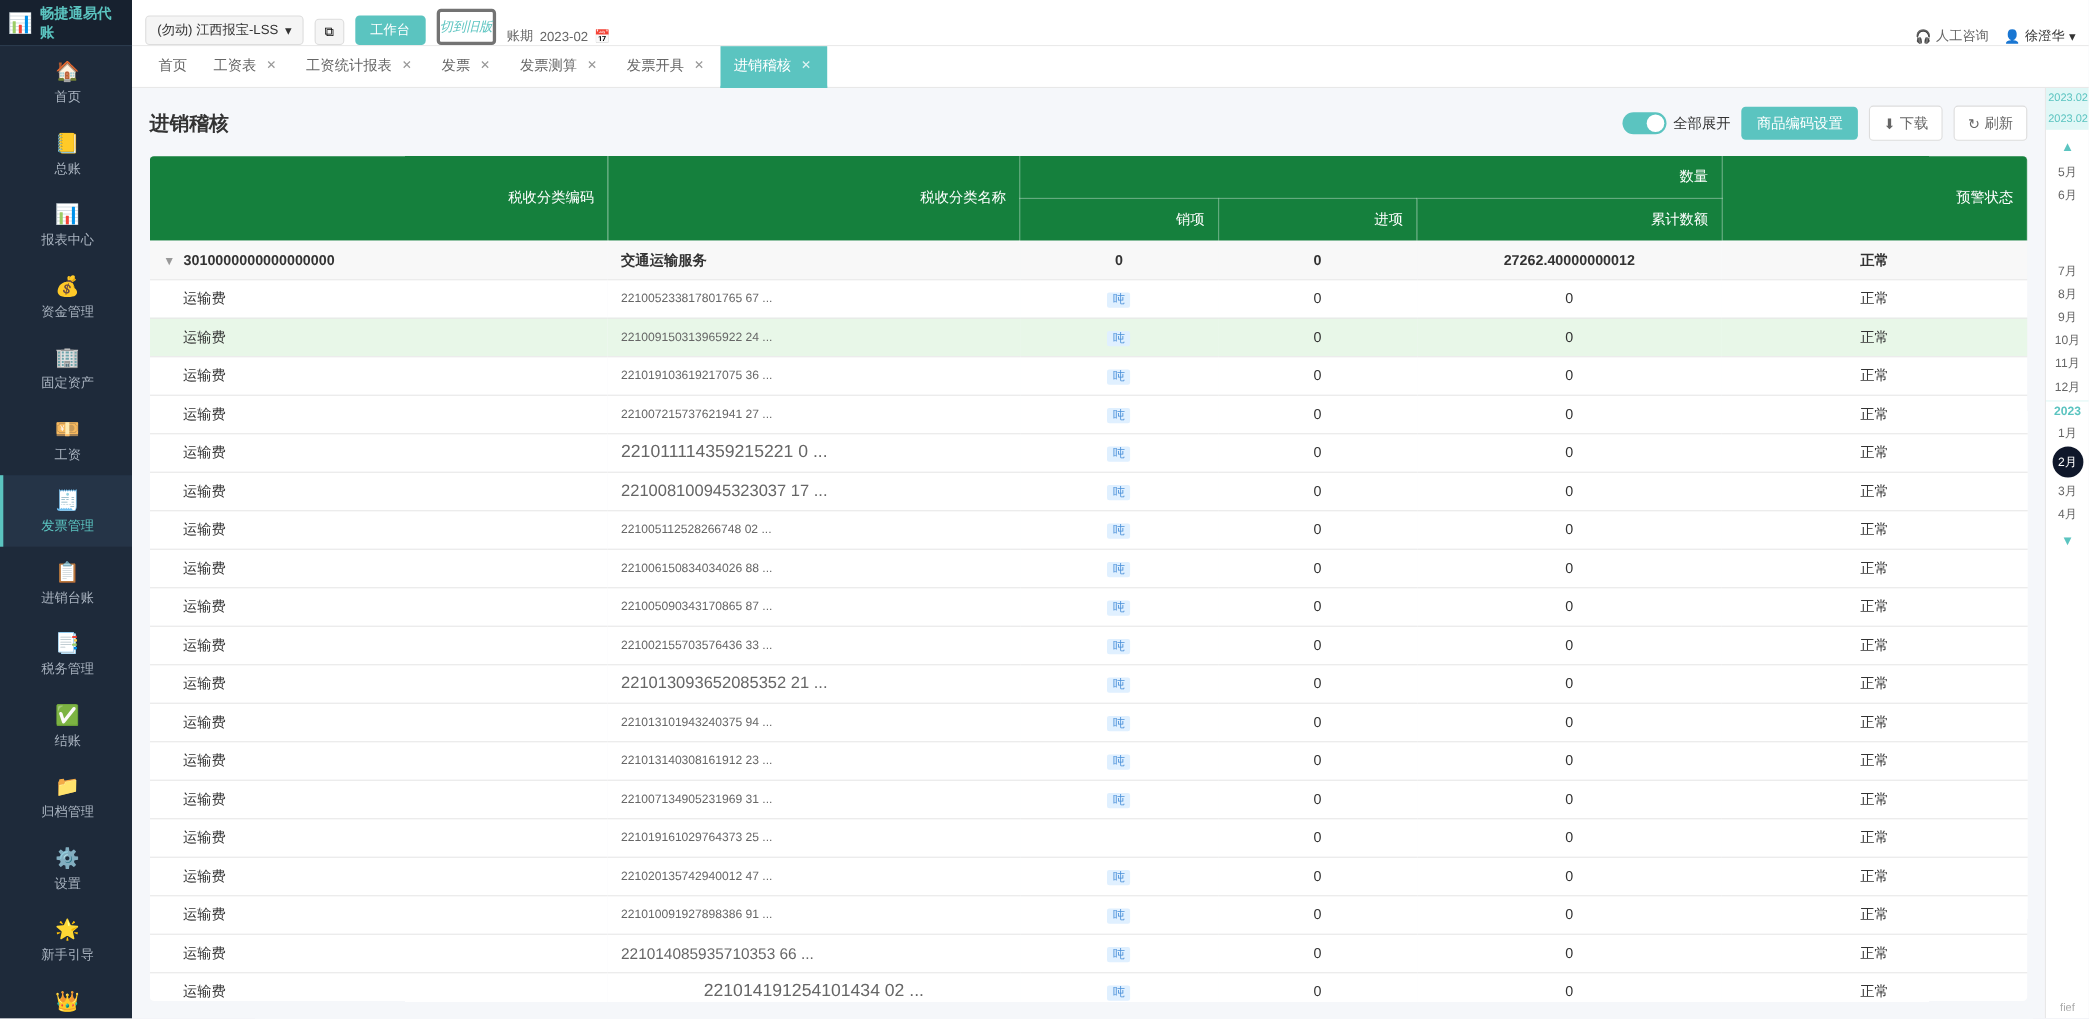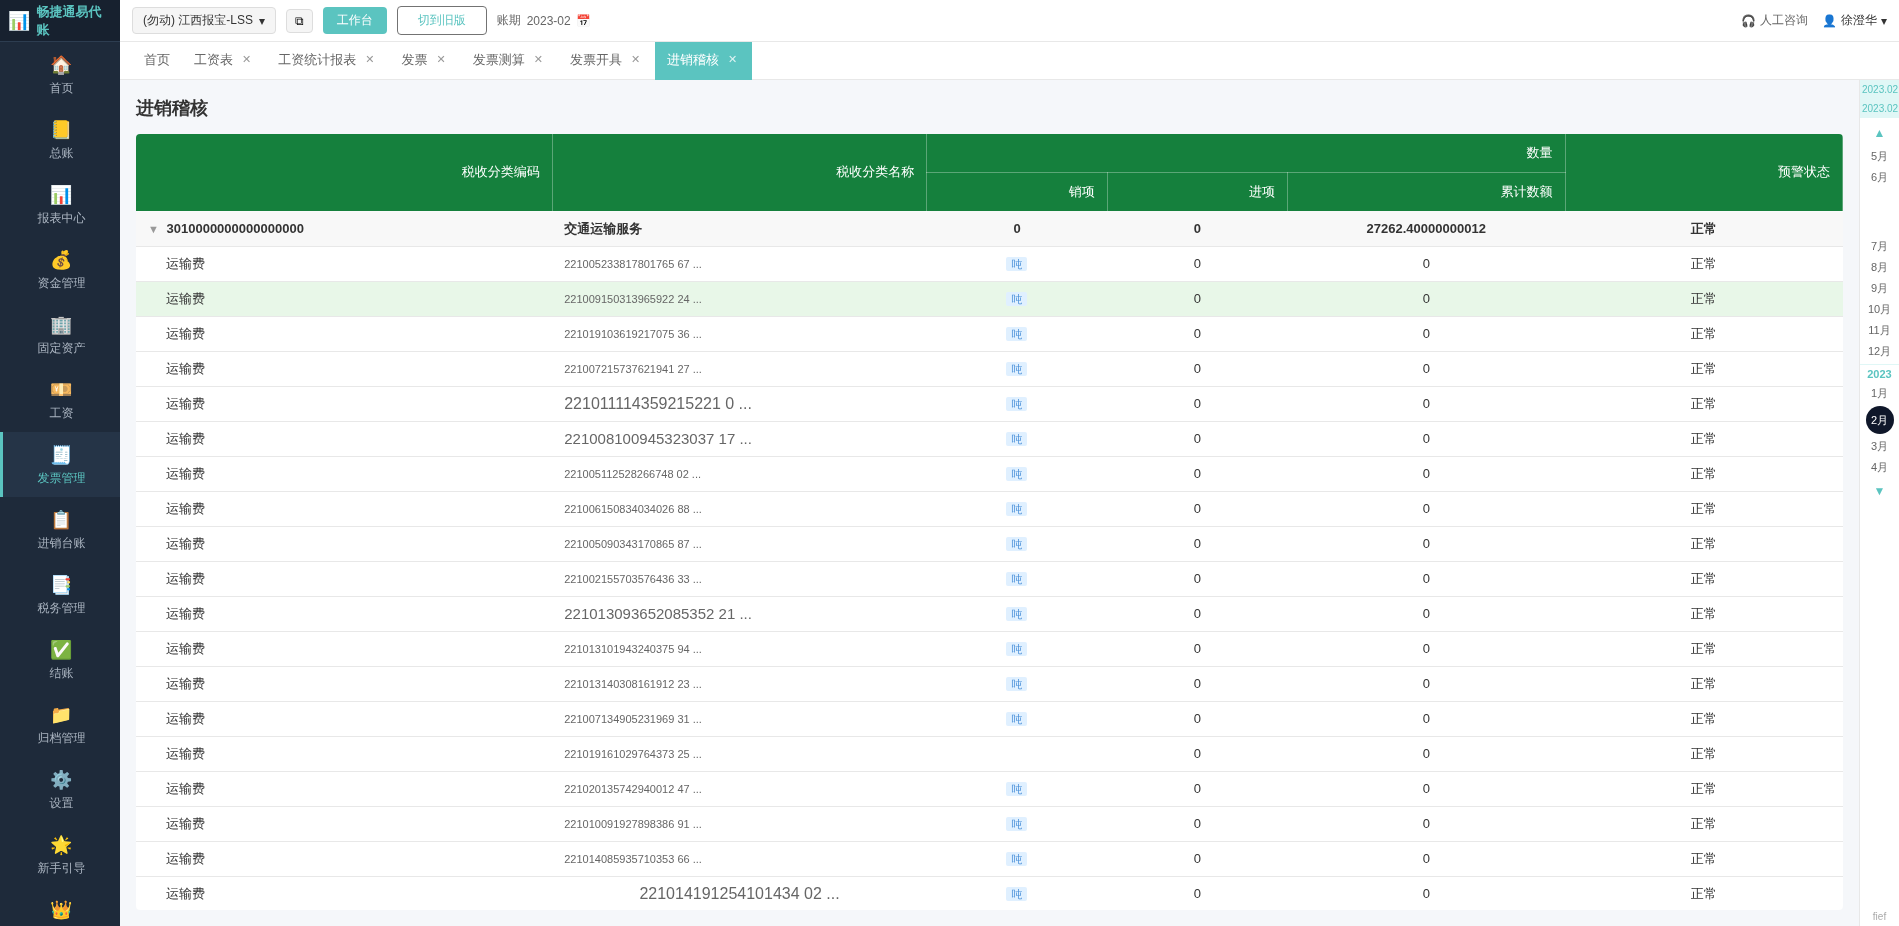--- a/index.html
+++ b/index.html
@@ -10,25 +10,25 @@
     .sidebar-logo { padding: 12px 8px; background: #17212f; display: flex; align-items: center; gap: 6px; font-size: 13px; color: #5bc4c0; font-weight: bold; border-bottom: 1px solid #2d3d50; min-height: 42px; }
     .sidebar-logo-icon { font-size: 18px; }
     .sidebar-item { display: flex; flex-direction: column; align-items: center; padding: 12px 0 10px; cursor: pointer; font-size: 12px; color: #aab4c0; gap: 4px; border-left: 3px solid transparent; transition: all 0.2s; }
     .sidebar-item.active { background: #253447; color: #5bc4c0; border-left-color: #5bc4c0; }
     .sidebar-item-icon { font-size: 18px; }
 
     
     .main { flex: 1; display: flex; flex-direction: column; overflow: hidden; }
 
     
-    .topbar { height: 42px; background: #fff; display: flex; align-items: center; padding: 0 12px; gap: 10px; border-bottom: 1px solid #e8e8e8; flex-shrink: 0; }
+    .topbar { height: 42px; background: #fff; display: flex; align-items: flex-end; padding: 0 12px; gap: 10px; border-bottom: 1px solid #e8e8e8; flex-shrink: 0; }
     .topbar-company { display: flex; align-items: center; gap: 6px; background: #f5f5f5; border: 1px solid #ddd; border-radius: 4px; padding: 4px 10px; font-size: 12px; cursor: pointer; }
     .topbar-copy-btn { background: #f5f5f5; border: 1px solid #ddd; border-radius: 4px; padding: 4px 8px; font-size: 12px; cursor: pointer; }
     .topbar-worktable-btn { background: #5bc4c0; color: #fff; border: none; border-radius: 4px; padding: 5px 14px; font-size: 12px; cursor: pointer; }
-    .topbar-switch-btn { background: #fff; border: 1px solid #737373; color: #5bc4c0; border-radius: 4px; padding: 5px 20px; font-size: 12px; cursor: pointer; }
+    .topbar-switch-btn { background: #fff; border: 3px solid #737373; color: #5bc4c0; border-radius: 4px; padding: 5px 0; font-size: 12px; cursor: pointer; font-style: italic; }
     .topbar-period { display: flex; align-items: center; gap: 6px; font-size: 12px; color: #666; }
     .topbar-right { margin-left: auto; display: flex; align-items: center; gap: 14px; }
     .topbar-support { display: flex; align-items: center; gap: 4px; font-size: 12px; color: #666; cursor: pointer; }
     .topbar-user { display: flex; align-items: center; gap: 4px; font-size: 12px; color: #333; cursor: pointer; }
 
     
     .tabs { background: #fff; display: flex; align-items: center; padding: 0 12px; border-bottom: 1px solid #e8e8e8; flex-shrink: 0; height: 38px; }
     .tab { display: flex; align-items: center; gap: 4px; padding: 0 12px; height: 38px; font-size: 13px; color: #666; cursor: pointer; border-bottom: 2px solid transparent; white-space: nowrap; }
     .tab.active { color: #fff; background: #5bc4c0; border-bottom: 2px solid #5bc4c0; }
     .tab-close { font-size: 11px; color: #999; margin-left: 2px; }
@@ -192,20 +192,35 @@
       <span>进销稽核</span>
       <span class="tab-x tab-close">✕</span>
     </div>
   </div>
 
   <div class="content">
     <div class="content-main">
 
       <div class="page-header">
         <h1 class="page-title">进销稽核</h1>
+        <div class="page-actions">
+          <div class="toggle-wrap">
+            <div class="toggle"></div>
+            <span>全部展开</span>
+          </div>
+          <button class="btn-primary">商品编码设置</button>
+          <button class="btn-outline">
+            <span>⬇</span>
+            <span>下载</span>
+          </button>
+          <button class="btn-outline">
+            <span>↻</span>
+            <span>刷新</span>
+          </button>
+        </div>
       </div>
 
       <div class="table-wrap">
         <table>
           <thead>
             <tr>
               <th rowspan="2" style="width:300px;">税收分类编码</th>
               <th rowspan="2" style="width:270px;">税收分类名称</th>
               <th colspan="3">数量</th>
               <th rowspan="2" style="width:200px;">预警状态</th>
@@ -361,21 +376,21 @@
             <tr>
               <td class="col-code" style="padding-left:30px;">运输费</td>
               <td style="text-align:left; font-size:11px; color:#666;">221010091927898386 91 ...</td>
               <td><span class="tag-blue">吨</span></td>
               <td>0</td>
               <td>0</td>
               <td>正常</td>
             </tr>
             <tr>
               <td class="col-code" style="padding-left:30px;">运输费</td>
-              <td style="text-align:left; font-size:11px; color:#666;">221014085935710353 66 ...</td>
+              <td style="text-align:left; font-size:14px; color:#666;">221014085935710353 66 ...</td>
               <td><span class="tag-blue">吨</span></td>
               <td>0</td>
               <td>0</td>
               <td>正常</td>
             </tr>
             <tr>
               <td class="col-code" style="padding-left:30px;">运输费</td>
               <td style="text-align:center; font-size:16px; color:#666;">221014191254101434 02 ...</td>
               <td><span class="tag-blue">吨</span></td>
               <td>0</td>

